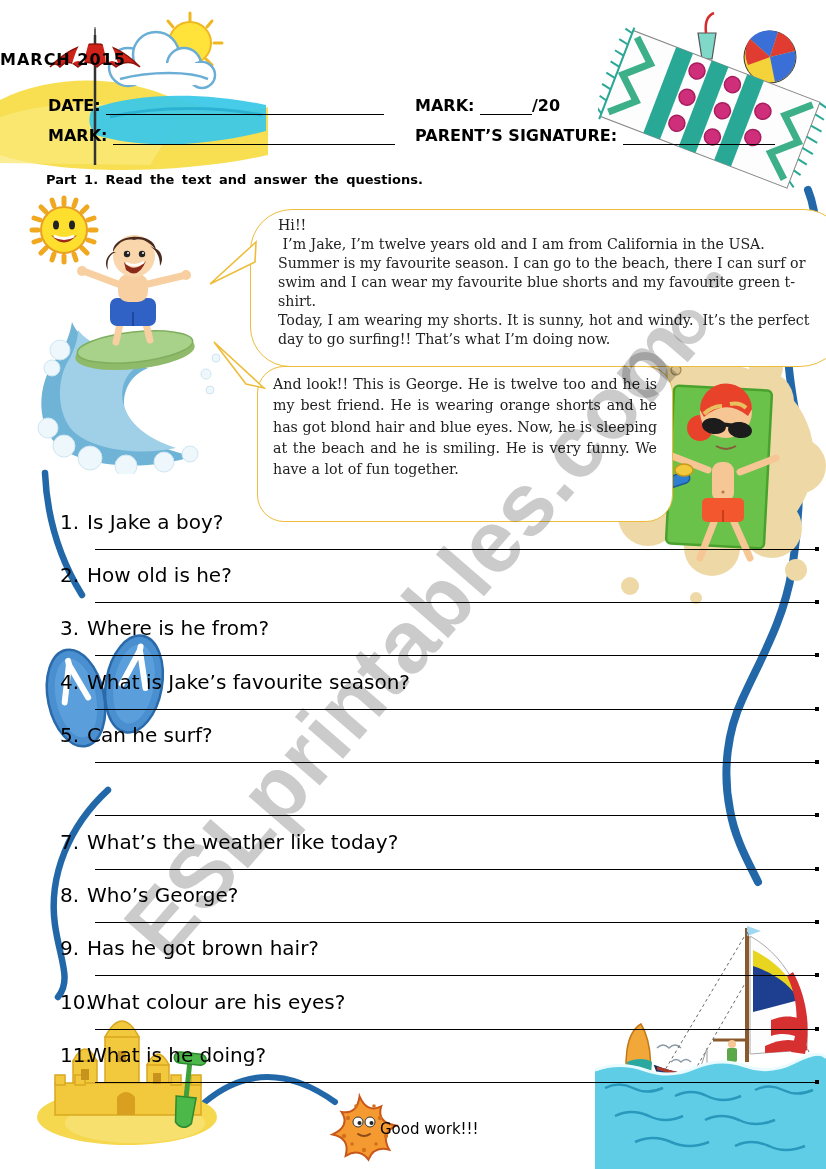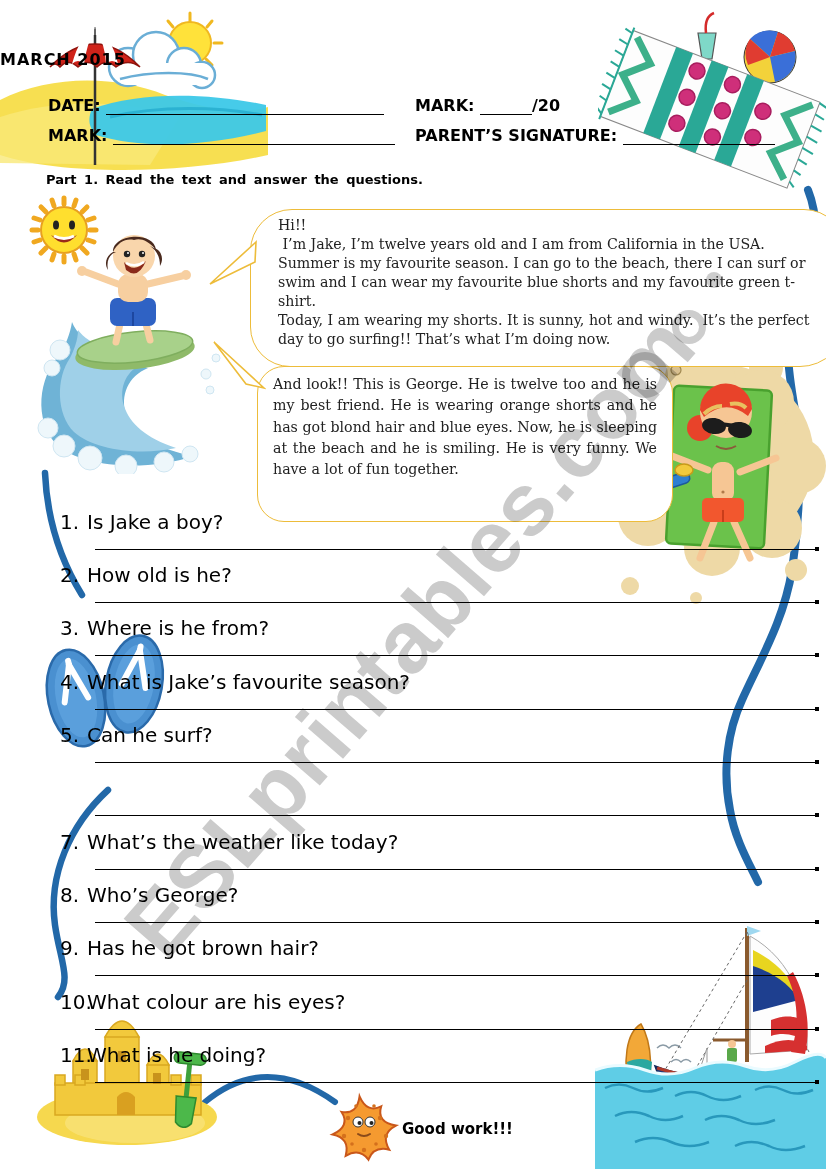--- a/index.html
+++ b/index.html
@@ -19,21 +19,21 @@
            padding:6px 27px;font-size:14.2px;line-height:1.34;white-space:pre-wrap;}
   .bubble2{left:257px;top:366px;width:384px;height:140px;border-radius:27px;
            padding:7px 15px;font-size:14.2px;line-height:1.5;text-align:justify;}
   .tail{position:absolute;z-index:11;}
   
   .q{position:absolute;left:60px;font-size:20px;z-index:20;white-space:nowrap;}
   .qnum{display:inline-block;width:27px;}
   .ansline{position:absolute;left:95px;width:723px;border-top:1.2px solid #000;z-index:20;}
   .ansline::after{content:'';position:absolute;right:-1px;top:-3px;width:4px;height:4px;background:#000;}
   
-  .praise{top:1120px;left:402px;font-size:15px;font-weight:bold;z-index:20;}
+  .praise{top:1120px;left:380px;font-size:15px;font-weight:normal;z-index:20;}
   
   .watermark{left:-90px;top:585px;width:1000px;text-align:center;transform:rotate(-49deg);
              font-family:"Liberation Sans",sans-serif;font-weight:bold;font-size:88px;
              color:#9b9b9b;opacity:.52;letter-spacing:1px;mix-blend-mode:multiply;
              z-index:40;pointer-events:none;}
   .wm-ring{border-radius:50%;mix-blend-mode:multiply;opacity:.5;z-index:40;pointer-events:none;}
   svg{display:block;}
 </style>
 </head>
 <body>

